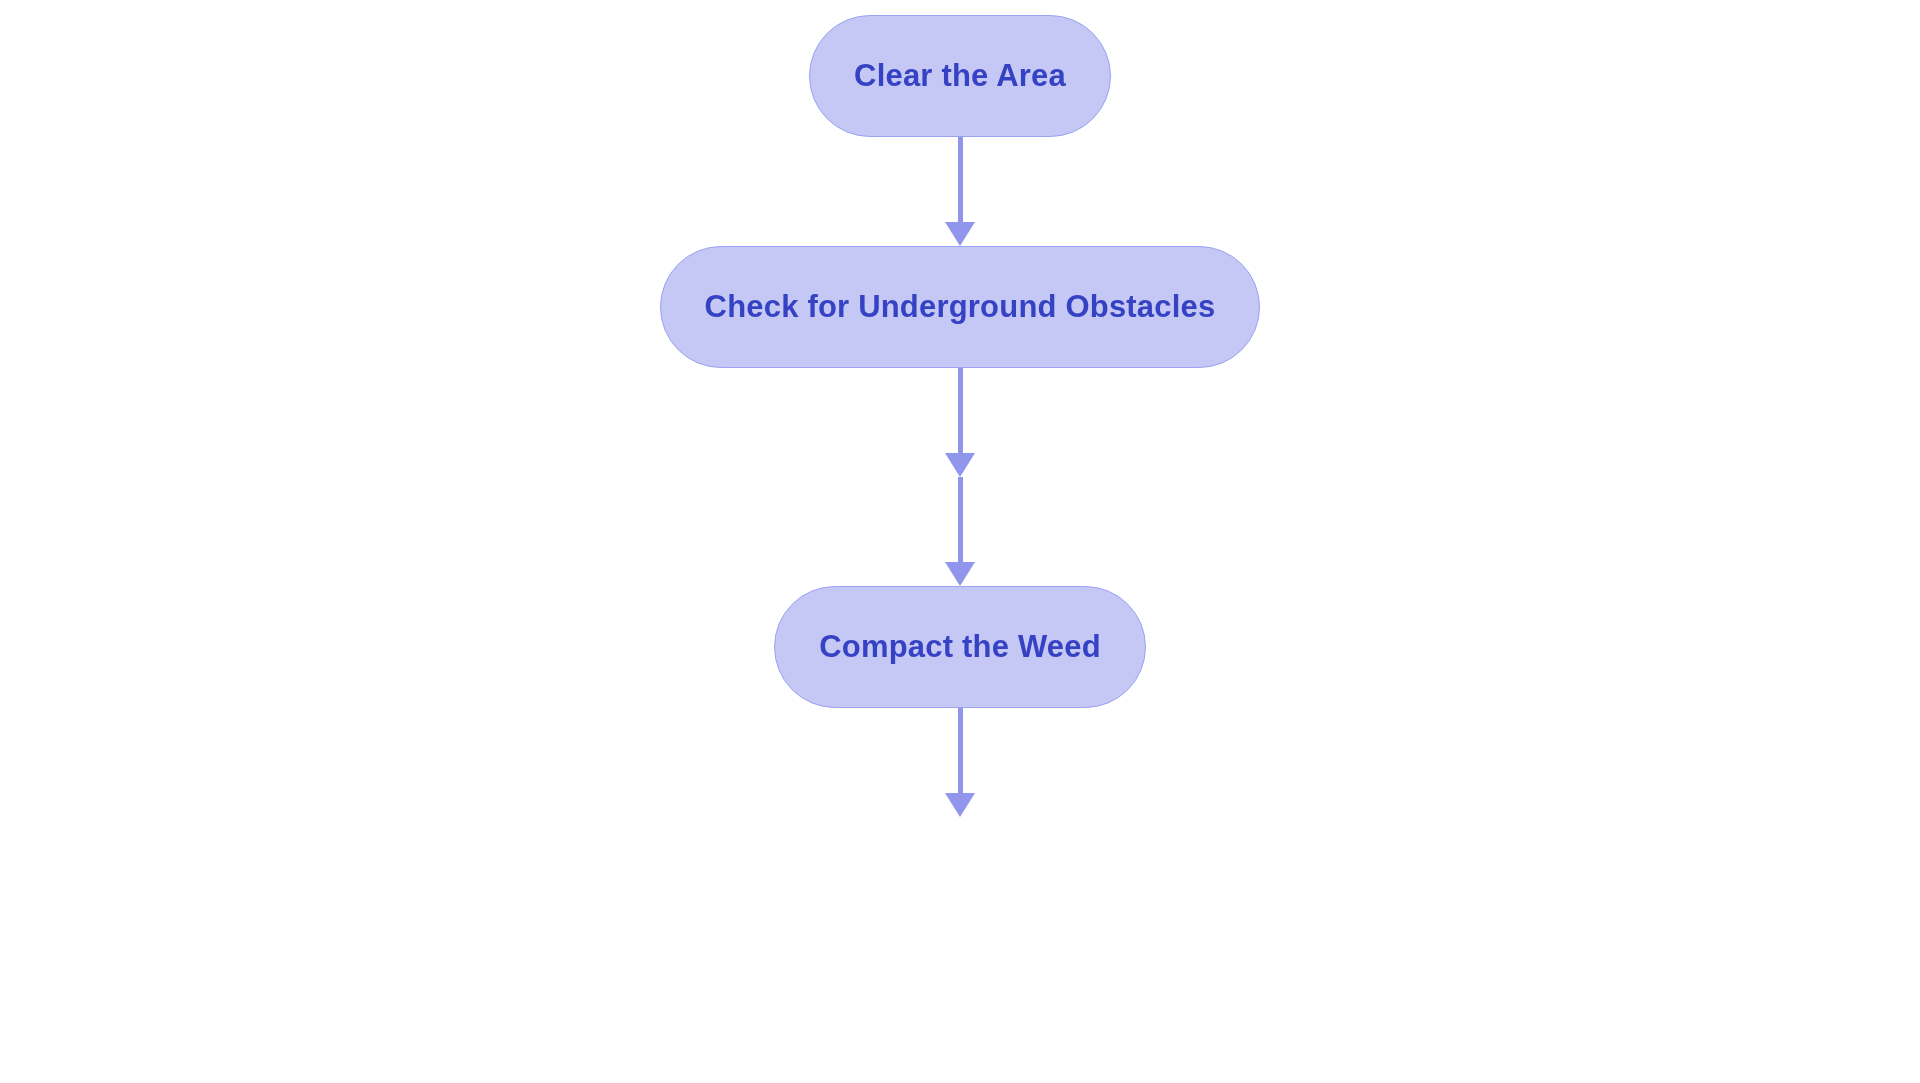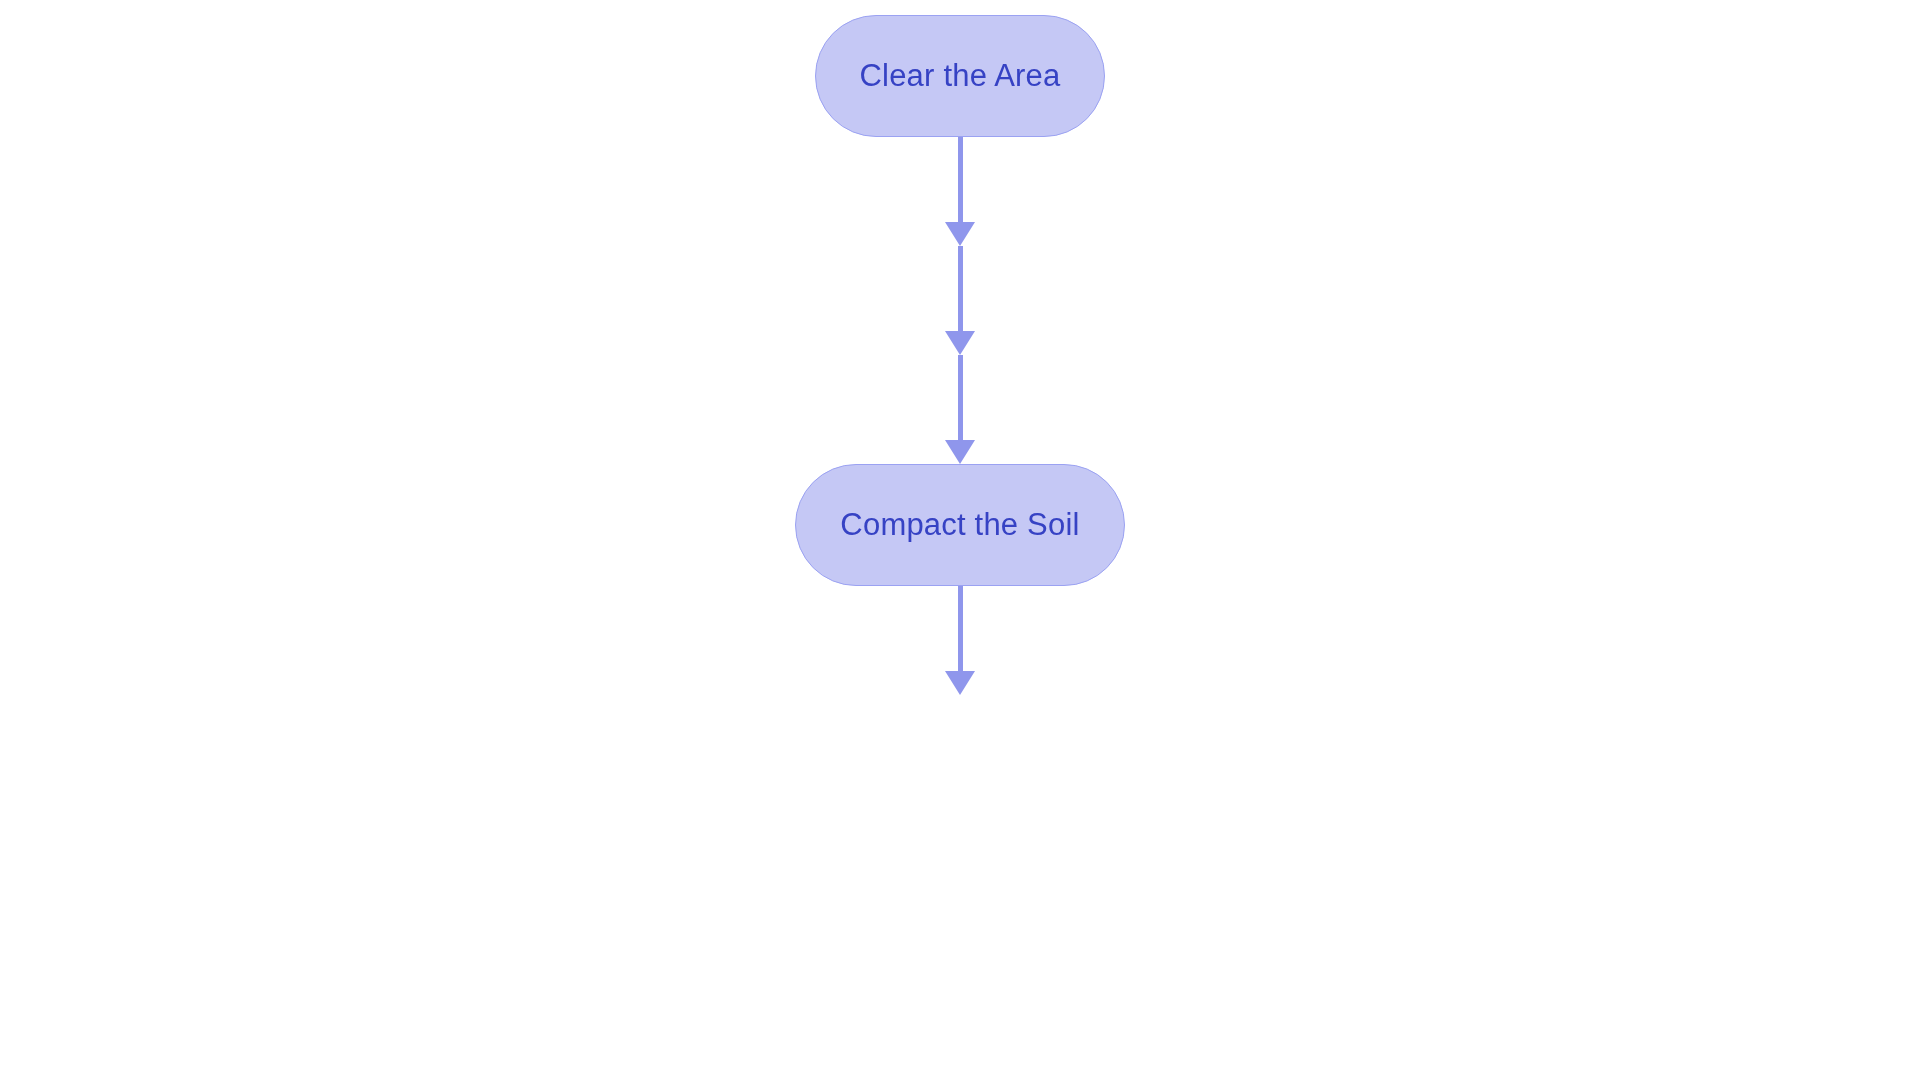--- a/index.html
+++ b/index.html
@@ -17,20 +17,21 @@
     overflow: hidden;
     font-family: "Liberation Sans", "DejaVu Sans", sans-serif;
   }
   .canvas {
     width: 1920px;
     height: 1083px;
     padding-top: 15px;
     display: flex;
     flex-direction: column;
     align-items: center;
+    font-weight: bold;
   }
   .node {
     height: 122px;
     padding: 0 44px;
     background: var(--node-fill);
     border: 1.5px solid var(--node-border);
     border-radius: 61px;
     display: flex;
     align-items: center;
     justify-content: center;
@@ -67,33 +68,34 @@
 
 <div class="canvas">
 
   <div class="node">Clear the Area</div>
 
   <div class="connector">
     <div class="line"></div>
     <div class="arrowhead"></div>
   </div>
 
+  <div class="node">Check for Underground Obstacles</div>
 
   <div class="connector">
     <div class="line"></div>
     <div class="arrowhead"></div>
   </div>
 
 
   <div class="connector">
     <div class="line"></div>
     <div class="arrowhead"></div>
   </div>
 
-  <div class="node">Compact the Soil</div>
+  <div class="node">Compact the Weed</div>
 
   <div class="connector">
     <div class="line"></div>
     <div class="arrowhead"></div>
   </div>
 
 
 </div>
 
 </body></html>

